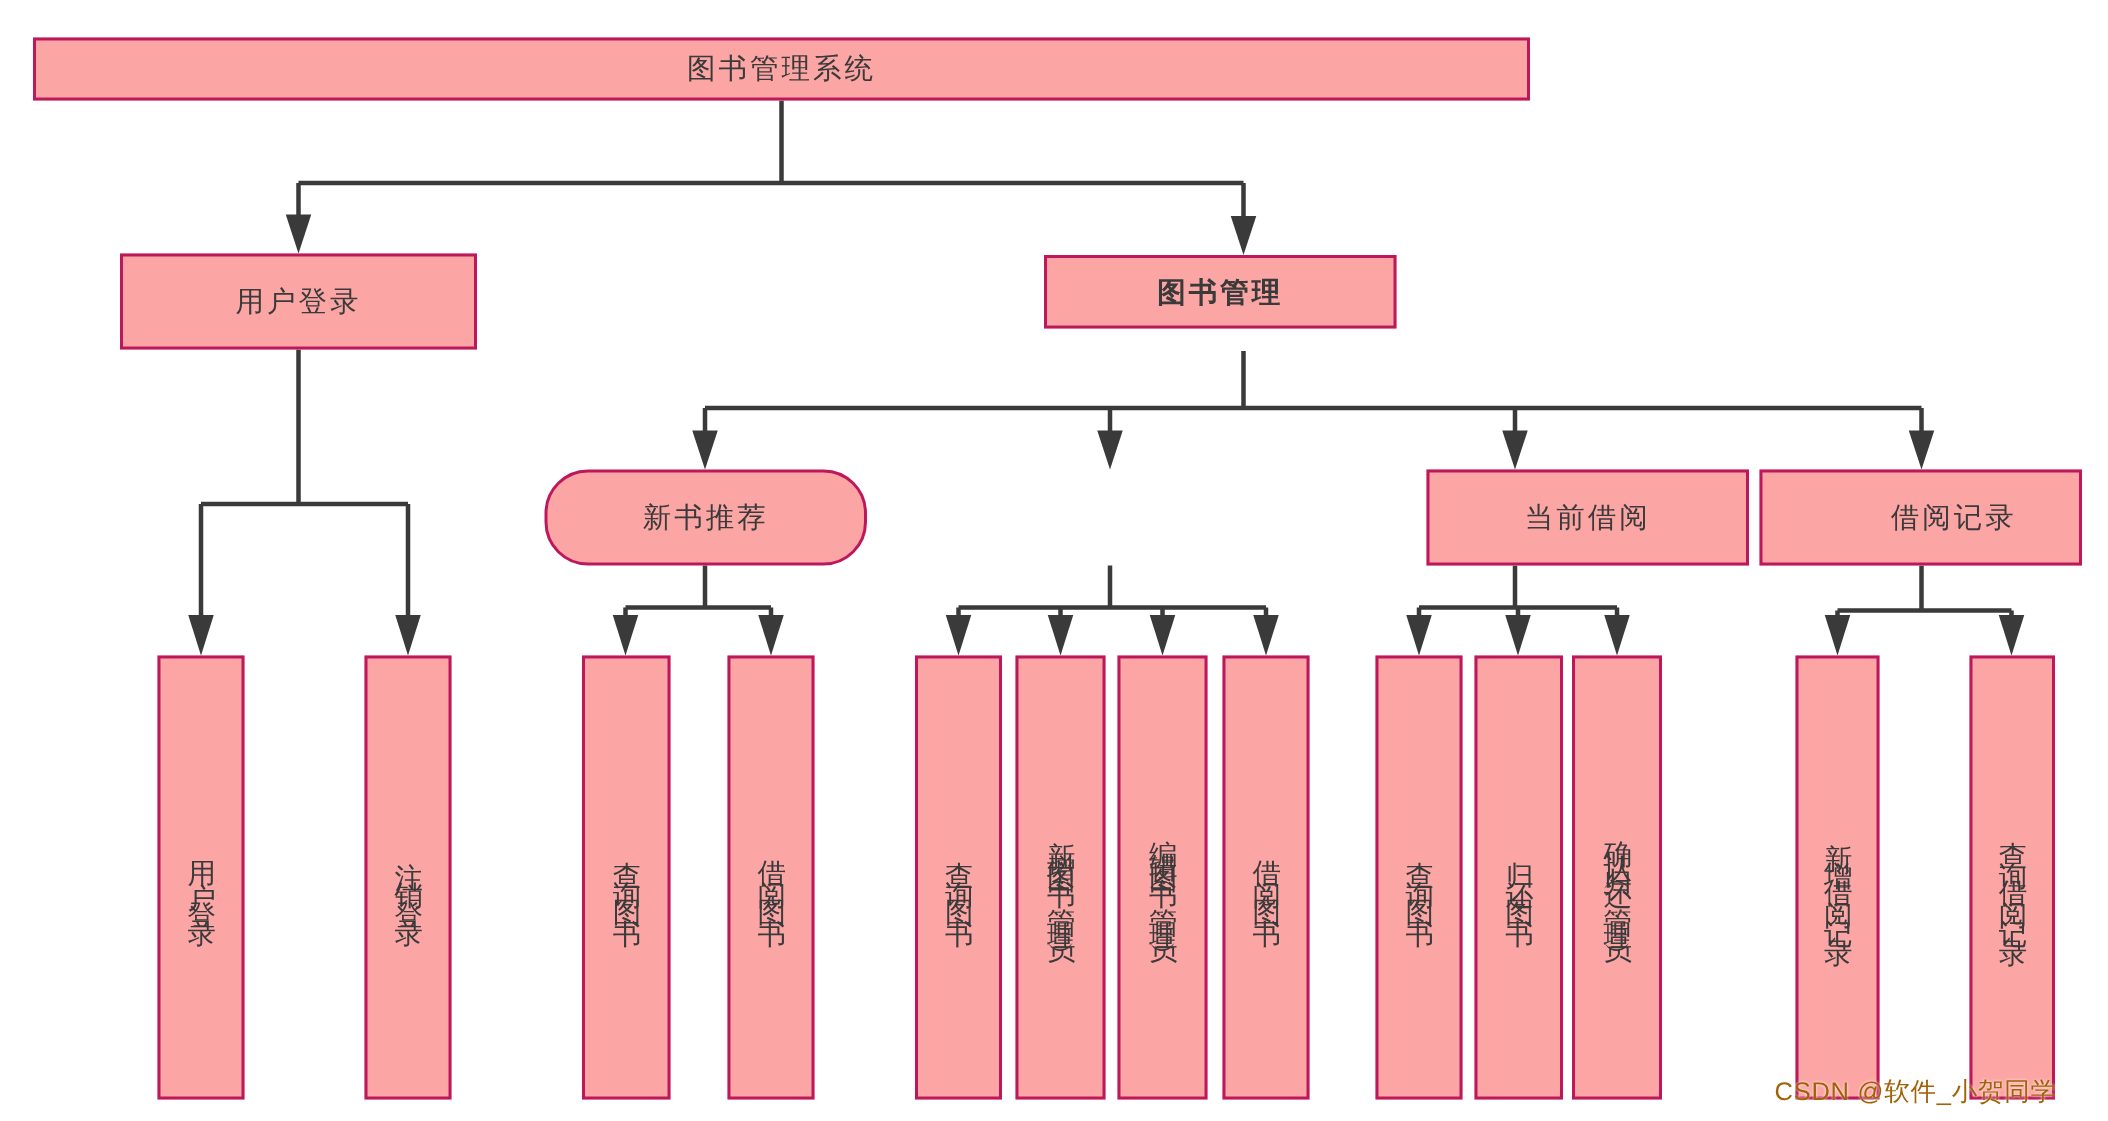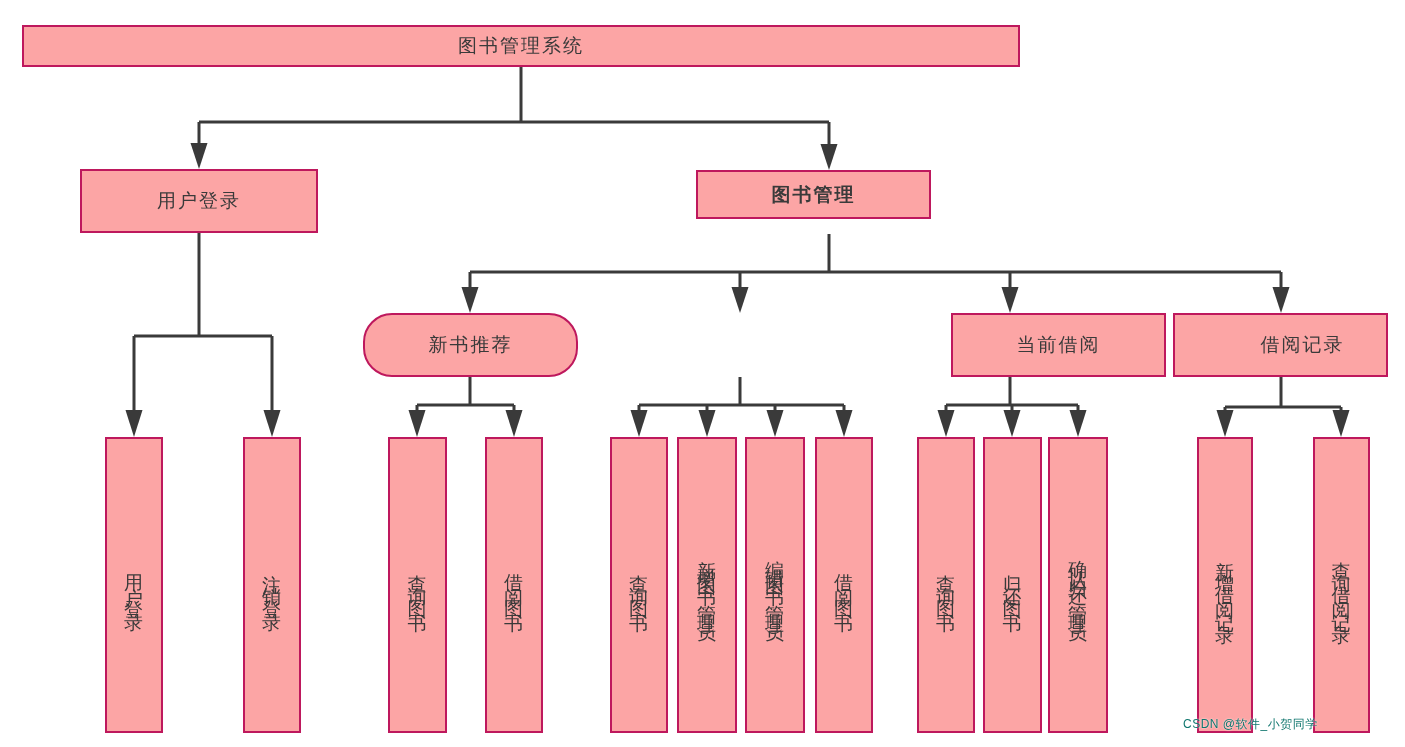--- a/index.html
+++ b/index.html
@@ -30,23 +30,23 @@
     letter-spacing:13px;
     font-size:19px;
     line-height:1;
     white-space:nowrap;
   }
   .leaf.long .vtext{letter-spacing:9px;}
   .watermark{
     position:absolute;
     left:1183px;top:716px;
     width:222px;
-    font-size:12px;
+    font-size:17px;
     letter-spacing:0.5px;
-    color:#0f766e;
+    color:#a16207;
     text-shadow:0 0 2px #ffffff;
     z-index:3;
     white-space:nowrap;
   }
 </style>
 </head>
 <body>
 
 <div class="canvas">
 

